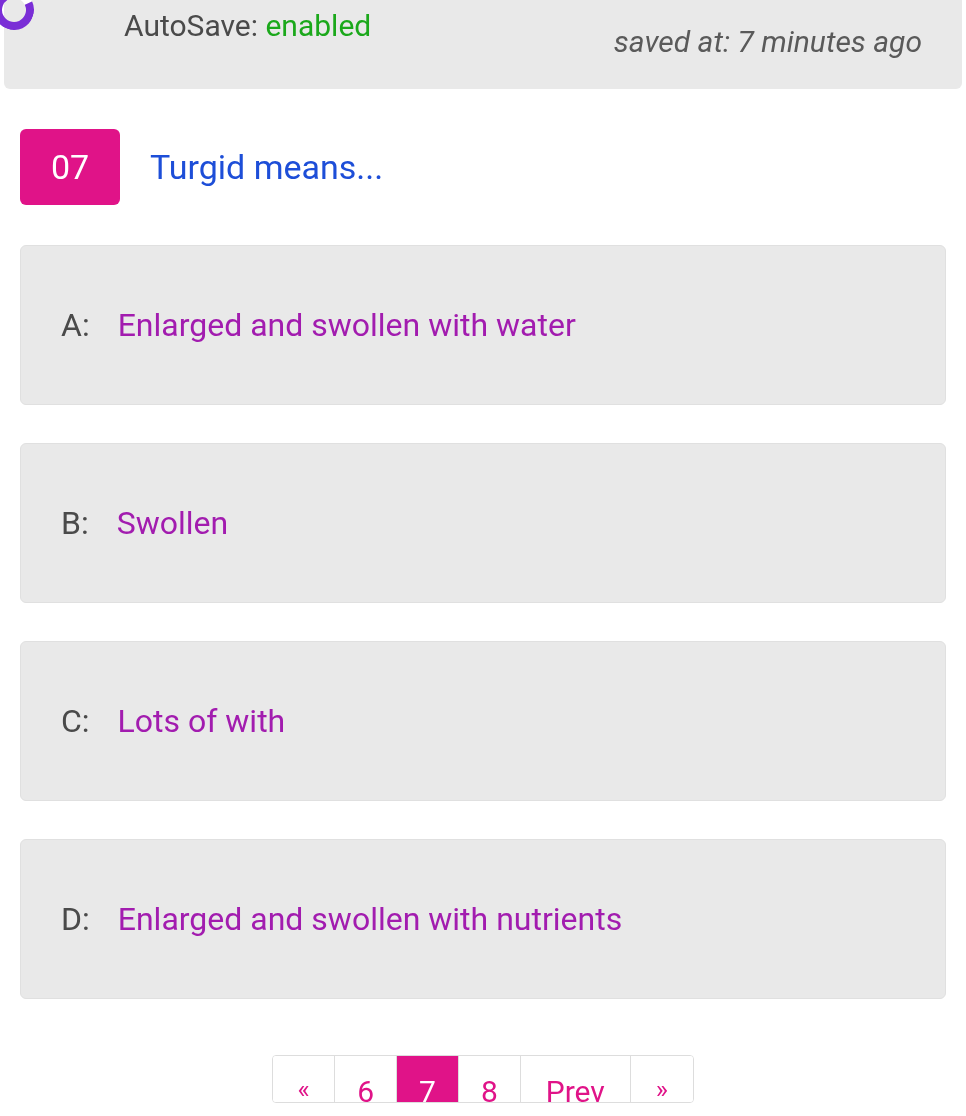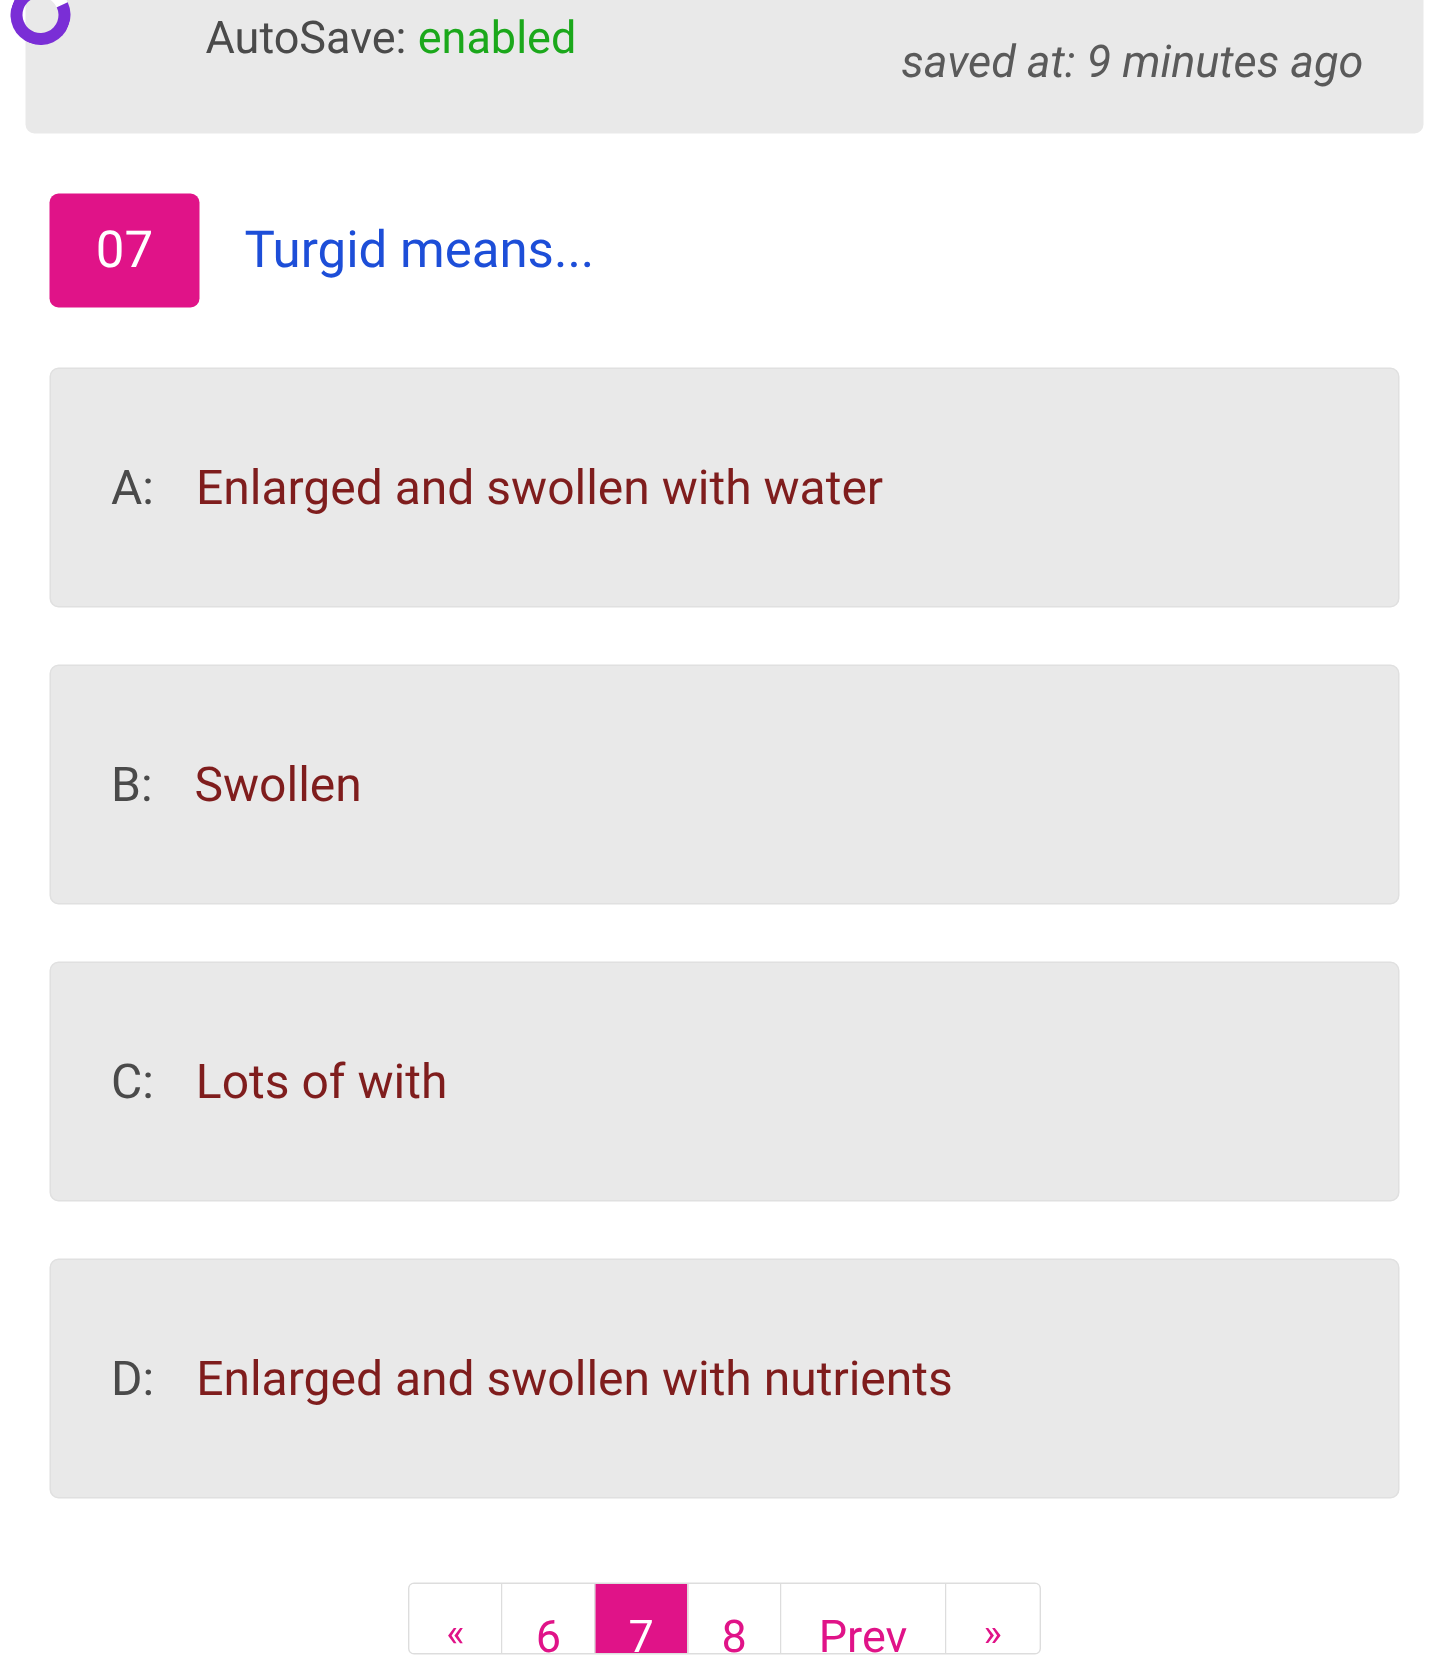--- a/index.html
+++ b/index.html
@@ -12,21 +12,21 @@
       background: #fff;
       width: 966px;
       height: 1116px;
       overflow: hidden;
       color: #4a4a4a;
     }
     .page {
       position: relative;
       width: 100%;
       height: 100%;
-      padding: 0 17px;
+      padding: 0 4px;
     }
     .autosave-bar {
       background: #e9e9e9;
       border-radius: 0 0 6px 6px;
       padding: 8px 20px 30px 20px;
       display: flex;
       align-items: flex-start;
       justify-content: space-between;
       font-size: 30px;
       position: relative;
@@ -95,21 +95,21 @@
       align-items: center;
       gap: 28px;
       cursor: pointer;
     }
     .opt-letter {
       font-size: 32px;
       color: #4a4a4a;
     }
     .opt-text {
       font-size: 32px;
-      color: #7f1d1d;
+      color: #a21caf;
     }
     .pager {
       display: flex;
       justify-content: center;
       margin-top: 56px;
     }
     .pager-list {
       display: flex;
       border: 1px solid #ddd;
       border-radius: 4px;
@@ -153,21 +153,21 @@
 <div class="page">
 
   <div class="autosave-bar">
     <div class="spinner-wrap">
       <div class="spinner"></div>
     </div>
     <div class="autosave-left">
       <span>AutoSave: </span><span class="autosave-status">enabled</span>
     </div>
     <div class="autosave-right">
-      <span>saved at: </span><span>9 minutes ago</span>
+      <span>saved at: </span><span>7 minutes ago</span>
     </div>
   </div>
 
   <div class="question-row">
     <div class="qnum">07</div>
     <div class="qtext">Turgid means...</div>
   </div>
 
   <div class="options">
     <div class="option">

